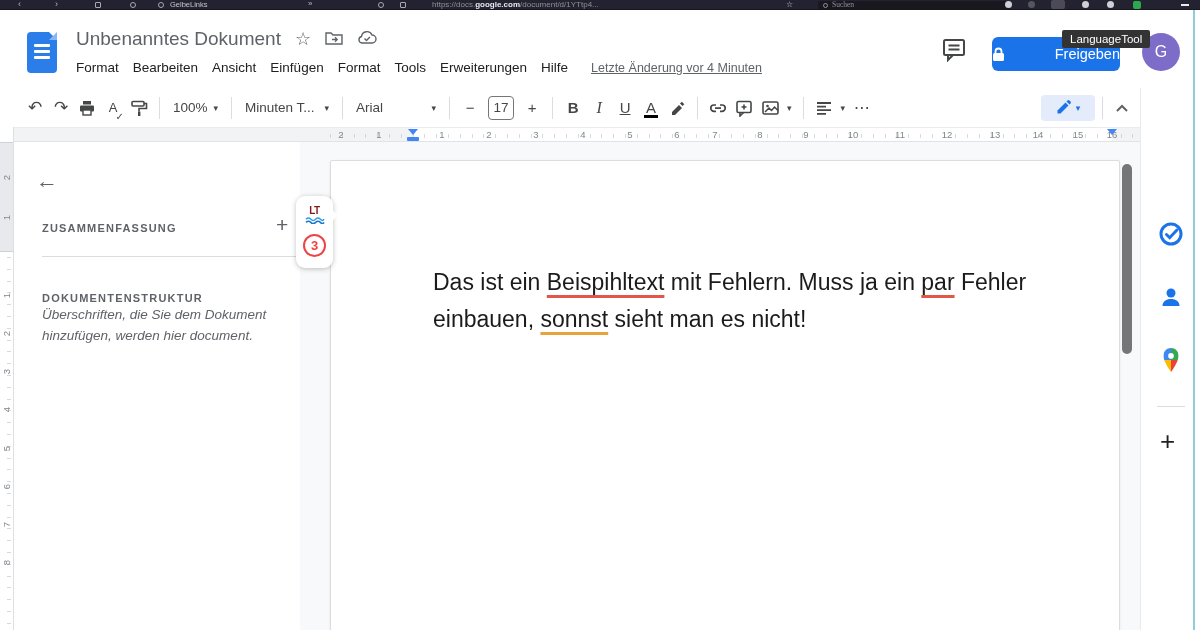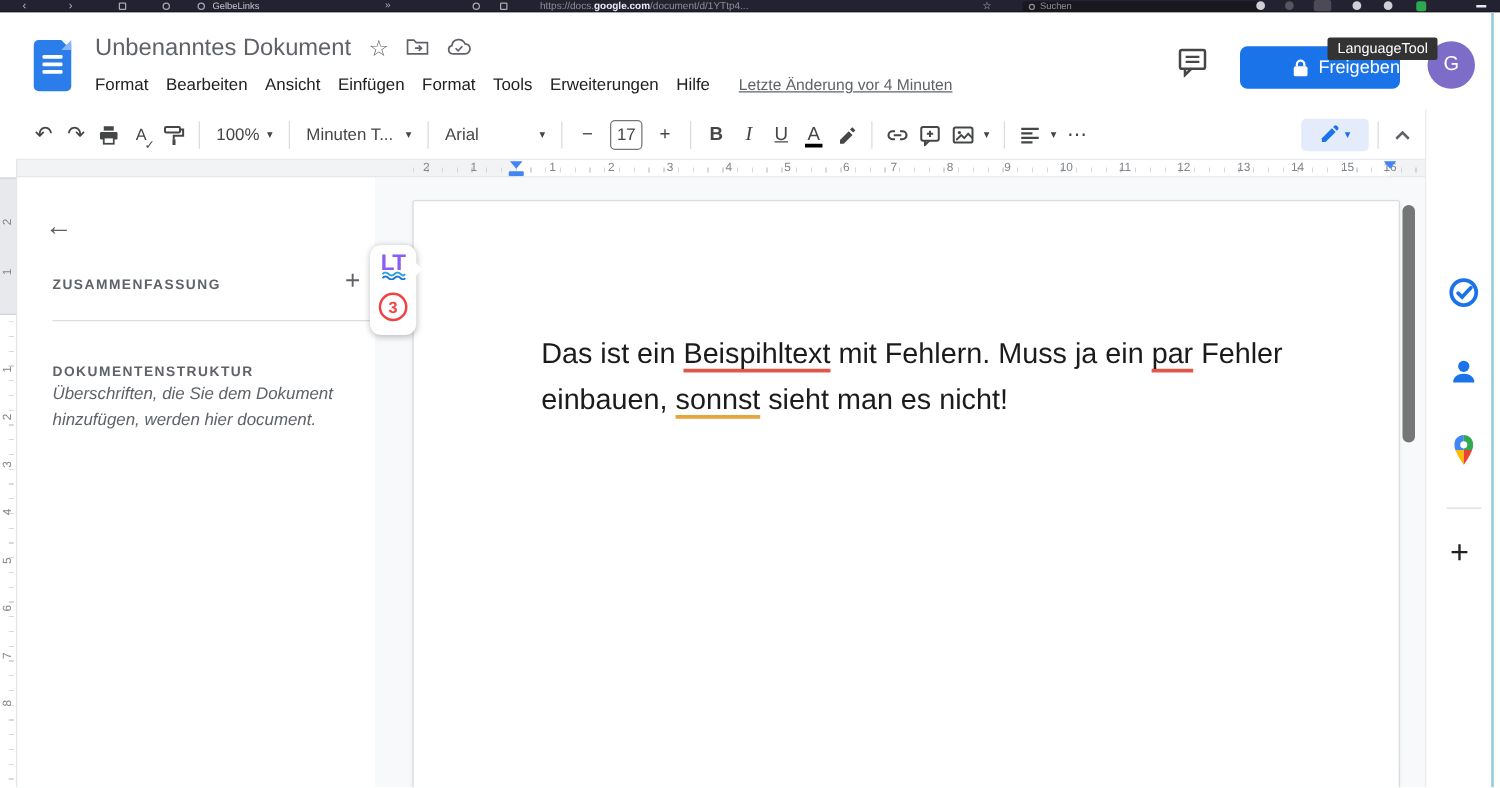--- a/index.html
+++ b/index.html
@@ -9,21 +9,21 @@
 
   
   .browser-bar{position:absolute;left:0;top:0;width:1200px;height:10px;background:#232230;border-bottom:1px solid #17161d;}
   .bnav{position:absolute;top:-1px;font-size:9px;color:#b9b9c2;line-height:10px;}
   .bsq{position:absolute;top:2px;width:6px;height:6px;border:1px solid #a9a9b2;border-radius:1px;}
   .bglobe{position:absolute;top:2px;width:6px;height:6px;border:1px solid #a9a9b2;border-radius:50%;}
   .blabel{position:absolute;top:0;font-size:7.5px;color:#c5c5cd;line-height:10px;}
   .burl{position:absolute;top:0;font-size:8px;line-height:10px;color:#8f8f98;white-space:nowrap;}
   .burl b{color:#e8e8ee;font-weight:700;}
   .bstar{position:absolute;top:0;font-size:8px;color:#cfcfd8;line-height:10px;}
-  .bsearch{position:absolute;left:818px;top:1px;width:192px;height:8px;background:#19181f;border-radius:2px;}
+  .bsearch{position:absolute;left:818px;top:1px;width:192px;height:8px;background:#19181f;border-radius:2px;font-family:Liberation Serif, serif;}
   .bsearch span{position:absolute;left:14px;top:0;font-size:7.5px;color:#8f8f98;line-height:8px;}
   .bsearch::before{content:"";position:absolute;left:5px;top:2px;width:3px;height:3px;border:1px solid #8f8f98;border-radius:50%;}
   .bcirc{position:absolute;top:1px;width:7px;height:7px;border-radius:50%;background:#cfcfd8;}
   .bext-lt{position:absolute;left:1051px;top:0px;width:14px;height:9px;background:#4b4a56;border-radius:2px;}
   .bgreen{position:absolute;left:1133px;top:1px;width:8px;height:8px;background:#2ea84f;border-radius:2px;}
   .bmin{position:absolute;left:1181px;top:4px;width:8px;height:2px;background:#e8e8ee;}
 
   
   .docs-header{position:absolute;left:0;top:10px;width:1200px;height:78px;background:#fff;}
   .docs-logo{position:absolute;left:27px;top:22px;width:30px;height:41px;background:#2b7de9;border-radius:4px;}
@@ -31,21 +31,21 @@
   .docs-logo::after{content:"";position:absolute;right:0;top:0;border-left:8px solid transparent;border-bottom:8px solid #8ab4f8;}
   .docs-logo .ln{position:absolute;left:7px;width:16px;height:2.5px;background:#fff;border-radius:1px;}
   .title-row{position:absolute;left:76px;top:18px;display:flex;align-items:center;gap:14px;}
   .doc-title{font-size:19px;color:#5f6368;}
   .hicon{color:#5f6368;font-size:16px;line-height:16px;}
   .menu-row{position:absolute;left:69px;top:47px;display:flex;align-items:center;height:22px;}
   .menu-item{padding:0 7px;font-size:13.5px;color:#202124;line-height:22px;border-radius:4px;cursor:default;}
   .last-edit{margin-left:16px;font-size:12.5px;color:#5f6368;text-decoration:underline;}
   .comment-btn{position:absolute;left:941px;top:26px;width:28px;height:28px;}
   .share-btn{position:absolute;left:992px;top:27px;width:128px;height:34px;background:#1a73e8;border-radius:6px;
-    display:flex;align-items:center;justify-content:flex-end;gap:8px;color:#fff;font-size:14.5px;font-weight:500;}
+    display:flex;align-items:center;justify-content:space-between;gap:8px;color:#fff;font-size:14.5px;font-weight:500;}
   .ext-tooltip{position:absolute;left:1062px;top:20px;background:#333;color:#fff;font-size:11.5px;
     padding:3px 8px;border-radius:2px;z-index:9;white-space:nowrap;}
   .avatar{position:absolute;left:1142px;top:23px;width:38px;height:38px;border-radius:50%;background:#7e6dc8;
     color:#fff;font-size:16px;display:flex;align-items:center;justify-content:center;}
 
   
   .toolbar{position:absolute;left:0;top:88px;width:1140px;height:39px;background:#fff;
     display:flex;align-items:center;padding-left:22px;}
   .tb{height:26px;min-width:24px;display:flex;align-items:center;justify-content:center;border-radius:4px;
     color:#444746;font-size:15px;margin:0 1px;}
@@ -98,21 +98,21 @@
   .doc-text{position:absolute;left:102px;top:103px;font-size:23px;color:#1b1b1b;line-height:36.5px;white-space:nowrap;}
   .err-spelling{text-decoration:underline;text-decoration-color:#e1584b;text-decoration-thickness:3px;text-underline-offset:5px;}
   .err-style{text-decoration:underline;text-decoration-color:#e7a33c;text-decoration-thickness:3px;text-underline-offset:5px;}
 
   .scrollbar{position:absolute;left:1122px;top:164px;width:10px;height:190px;background:#747775;border-radius:5px;z-index:3;}
 
   
   .lt-badge{position:absolute;left:296px;top:196px;width:37px;height:72px;background:#fff;border-radius:9px;
     box-shadow:0 1px 5px rgba(0,0,0,.25);z-index:4;display:flex;flex-direction:column;align-items:center;padding-top:8px;}
   .lt-badge .pointer{position:absolute;right:-3px;top:15px;width:9px;height:9px;background:#fff;transform:rotate(45deg);}
-  .lt-logo{font-size:18px;font-weight:800;color:#8b5cf6;line-height:13px;letter-spacing:-0.5px;}
+  .lt-logo{font-size:10px;font-weight:800;color:#7f1d1d;line-height:13px;letter-spacing:-0.5px;}
   .lt-count{margin-top:10px;width:23px;height:23px;border:2.5px solid #ef4343;border-radius:50%;
     display:flex;align-items:center;justify-content:center;font-size:13px;font-weight:700;color:#ef4343;}
 
   
   .side-panel{position:absolute;left:1140px;top:88px;width:60px;height:542px;background:#fff;border-left:1px solid #e8eaed;z-index:2;}
   .sp-icon{position:absolute;left:17px;width:26px;height:26px;}
   .sp-divider{position:absolute;left:16px;top:318px;width:28px;height:1px;background:#dadce0;}
   .sp-plus{position:absolute;left:19px;top:340px;font-size:26px;font-weight:300;color:#202124;line-height:26px;}
   .cal-icon{width:26px;height:26px;background:#4285f4;border-radius:5px;position:relative;}
   .cal-icon .inner{position:absolute;left:4px;top:6px;width:18px;height:15px;background:#fff;border-radius:1px;

